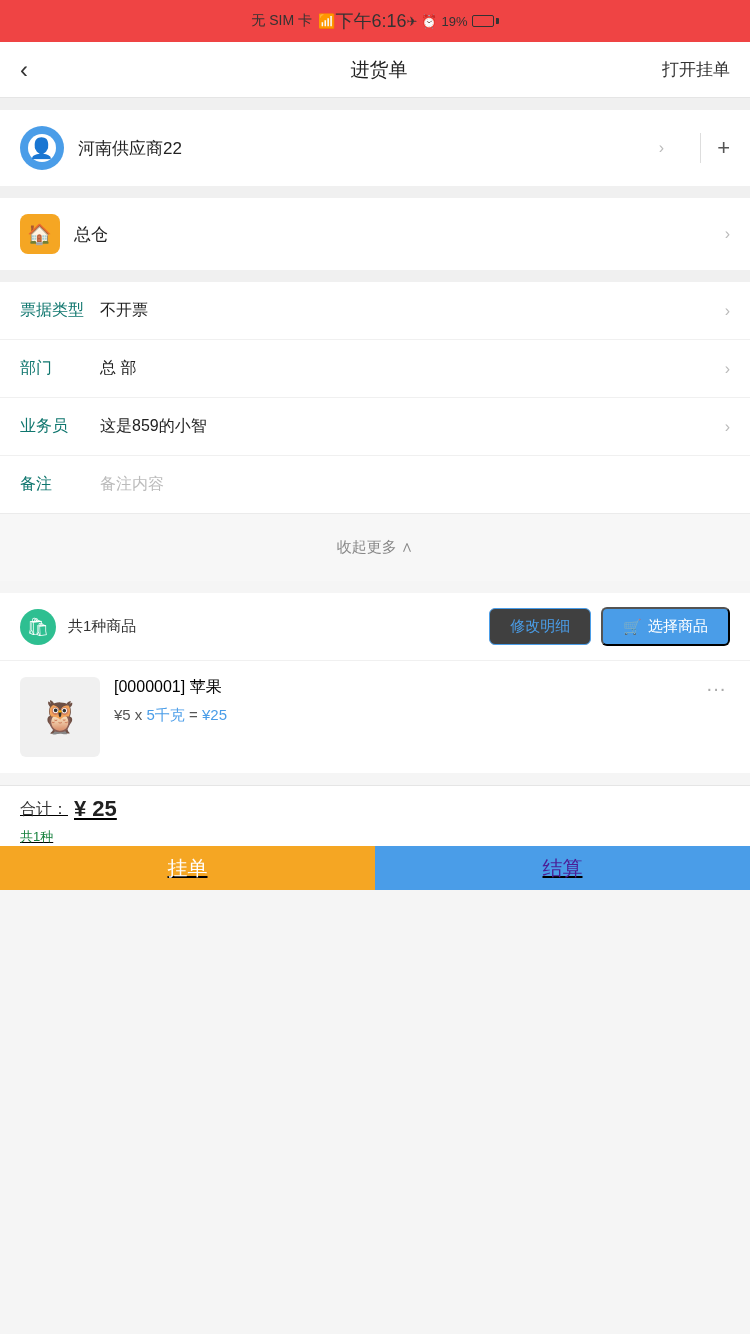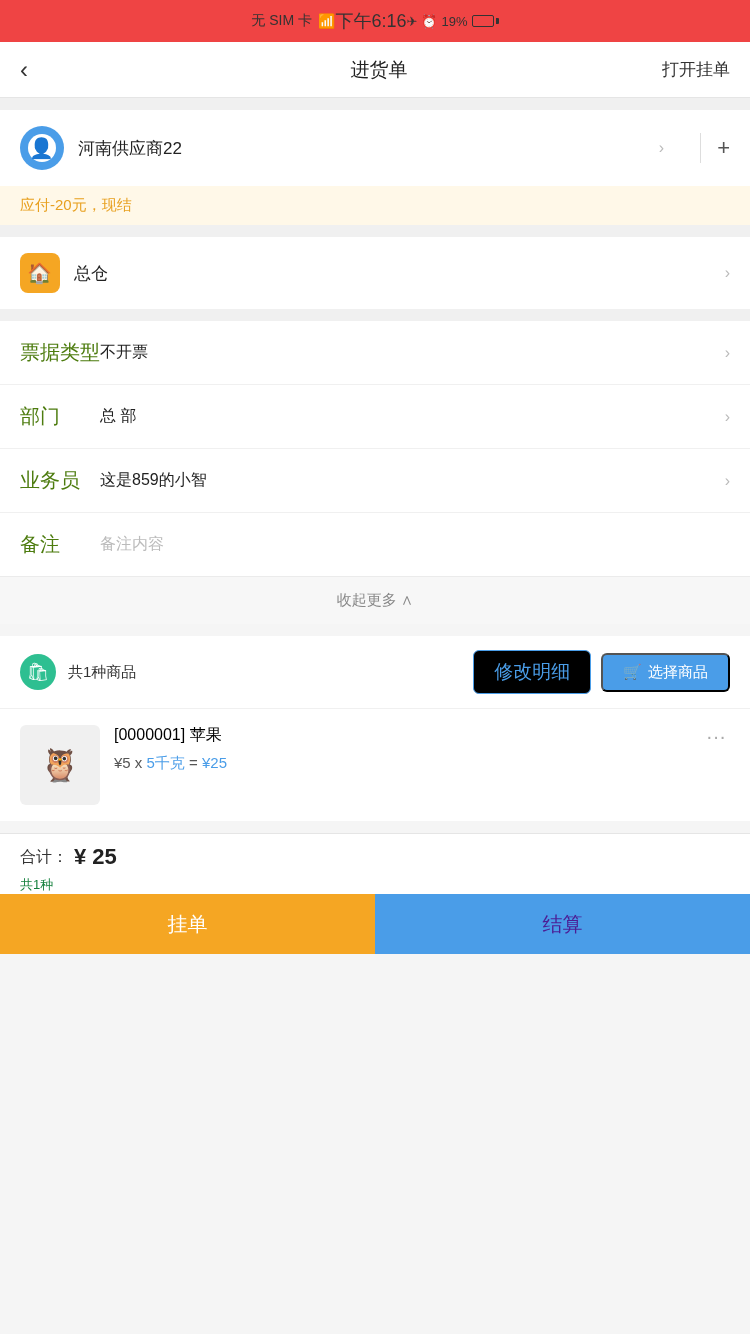--- a/index.html
+++ b/index.html
@@ -133,22 +133,22 @@
     .form-row {
       display: flex;
       align-items: center;
       padding: 18px 20px;
       background: #fff;
       border-top: 1px solid #f0f0f0;
       cursor: pointer;
     }
     .form-row:first-child { border-top: none; }
     .form-label {
-      font-size: 20px;
-      color: #4d7c0f;
+      font-size: 16px;
+      color: #0f766e;
       width: 80px;
       flex-shrink: 0;
     }
     .form-value {
       flex: 1;
       font-size: 16px;
       color: #222;
     }
     .form-placeholder {
       flex: 1;
@@ -188,21 +188,21 @@
       color: #222;
     }
     .warehouse-chevron {
       font-size: 16px;
       color: #bbb;
     }
 
     
     .collapse-row {
       background: #f7f7f7;
-      padding: 14px 20px;
+      padding: 24px 20px;
       text-align: center;
       font-size: 15px;
       color: #888;
       cursor: pointer;
       border-top: 1px solid #ebebeb;
     }
 
     
     .product-section {
       background: #fff;
@@ -224,23 +224,23 @@
       justify-content: center;
       margin-right: 12px;
     }
     .product-count-text {
       flex: 1;
       font-size: 15px;
       color: #333;
     }
     .btn-outline {
       border: 1.5px solid #4a9de8;
-      background: #000000;
+      background: #404040;
       color: #4a9de8;
-      font-size: 19px;
+      font-size: 15px;
       padding: 8px 20px;
       border-radius: 6px;
       cursor: pointer;
       margin-right: 10px;
     }
     .btn-primary {
       background: #4a9de8;
       color: #fff;
       font-size: 15px;
       padding: 8px 20px;
@@ -296,20 +296,21 @@
       padding: 0 4px;
     }
 
     
     .footer-gap { height: 12px; background: #f5f5f5; }
 
     .bottom-bar {
       background: #fff;
       border-top: 1px solid #e5e5e5;
       padding: 0;
+      text-decoration: underline;
     }
     .bottom-summary {
       display: flex;
       align-items: center;
       padding: 10px 20px 4px 20px;
     }
     .summary-label {
       font-size: 16px;
       color: #333;
       margin-right: 6px;
@@ -320,21 +321,21 @@
       color: #222;
     }
     .summary-count {
       font-size: 13px;
       color: #15803d;
       margin-top: 2px;
       padding-left: 20px;
     }
     .bottom-actions {
       display: flex;
-      height: 60px;
+      height: 44px;
     }
     .btn-hold {
       flex: 1;
       background: #f5a623;
       color: #fff;
       font-size: 20px;
       display: flex;
       align-items: center;
       justify-content: center;
       cursor: pointer;
@@ -419,23 +420,20 @@
     <div class="supplier-avatar">
       <div class="supplier-avatar-inner">
         <span class="avatar-person">👤</span>
       </div>
     </div>
     <span class="supplier-name">河南供应商22</span>
     <span class="supplier-chevron">›</span>
     <div class="supplier-divider"></div>
     <span class="supplier-plus">+</span>
   </div>
-  <div class="credit-banner">
-    <span>应付-20元，现结</span>
-  </div>
 </div>
 
 <div class="section-gap"></div>
 
 <div class="card">
   <div class="warehouse-row">
     <div class="warehouse-icon">
       <span class="warehouse-icon-symbol">🏠</span>
     </div>
     <span class="warehouse-name">总仓</span>

